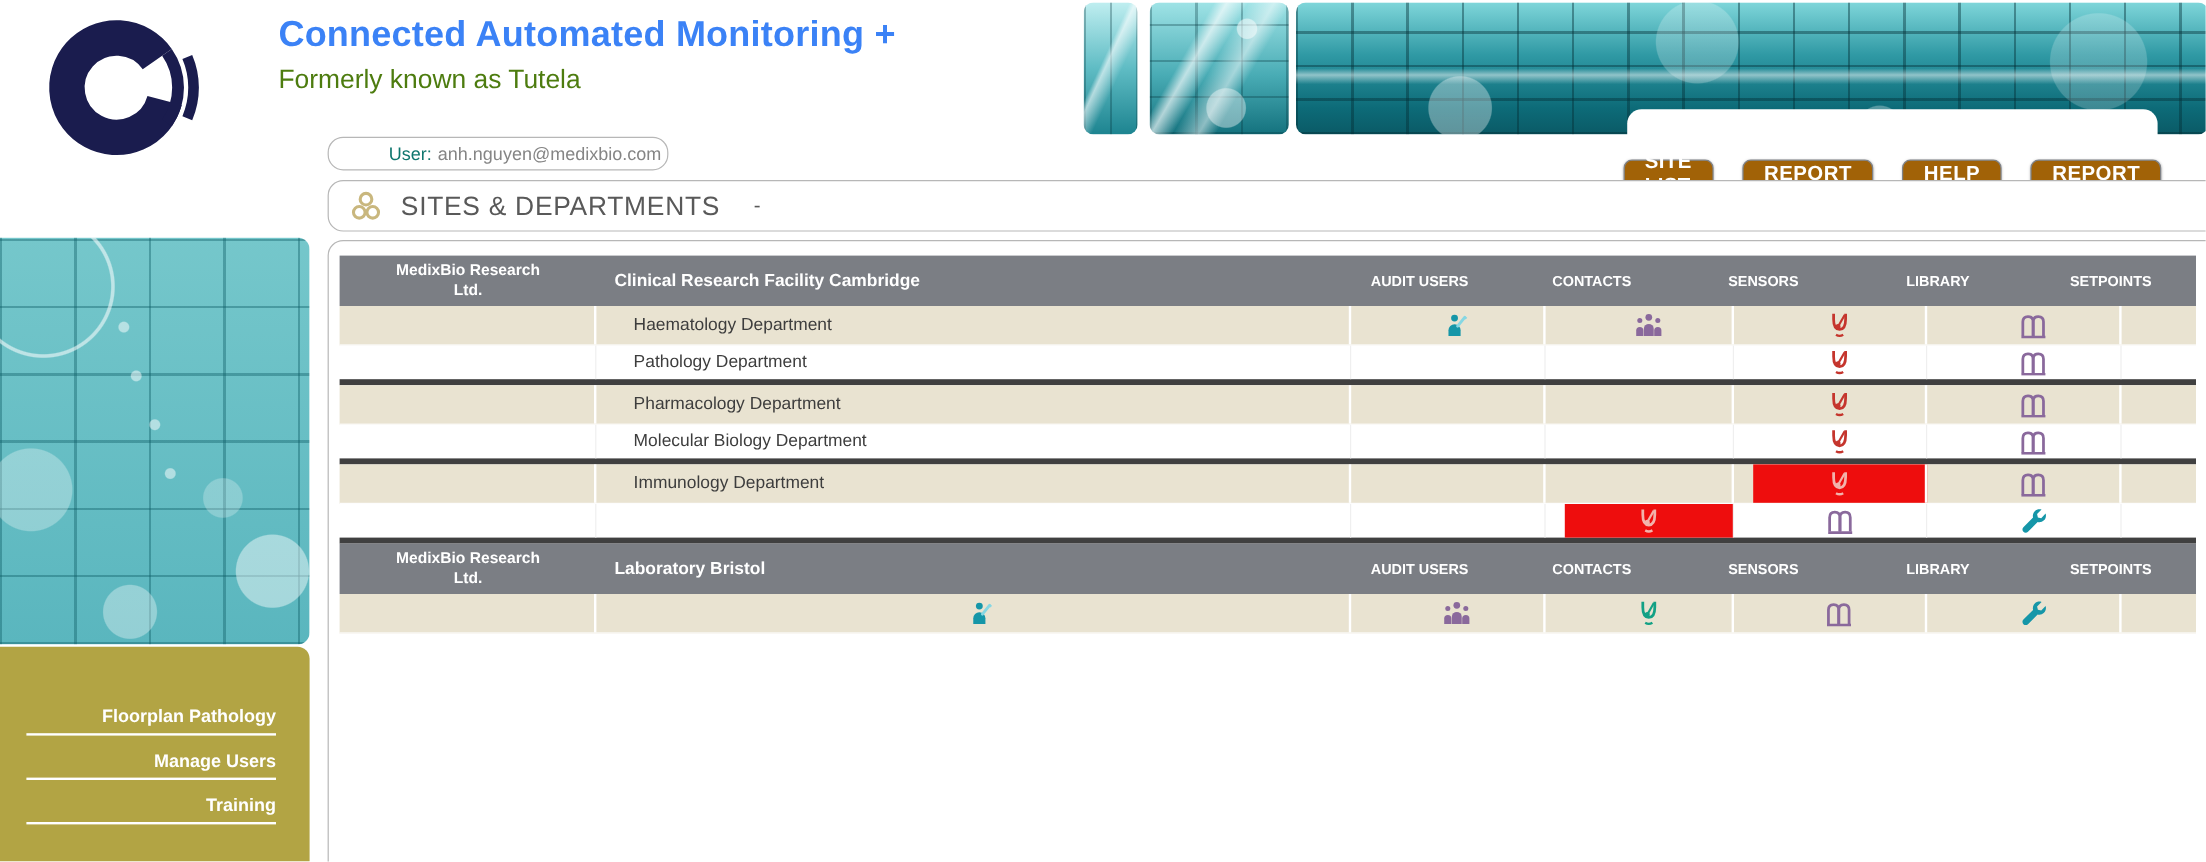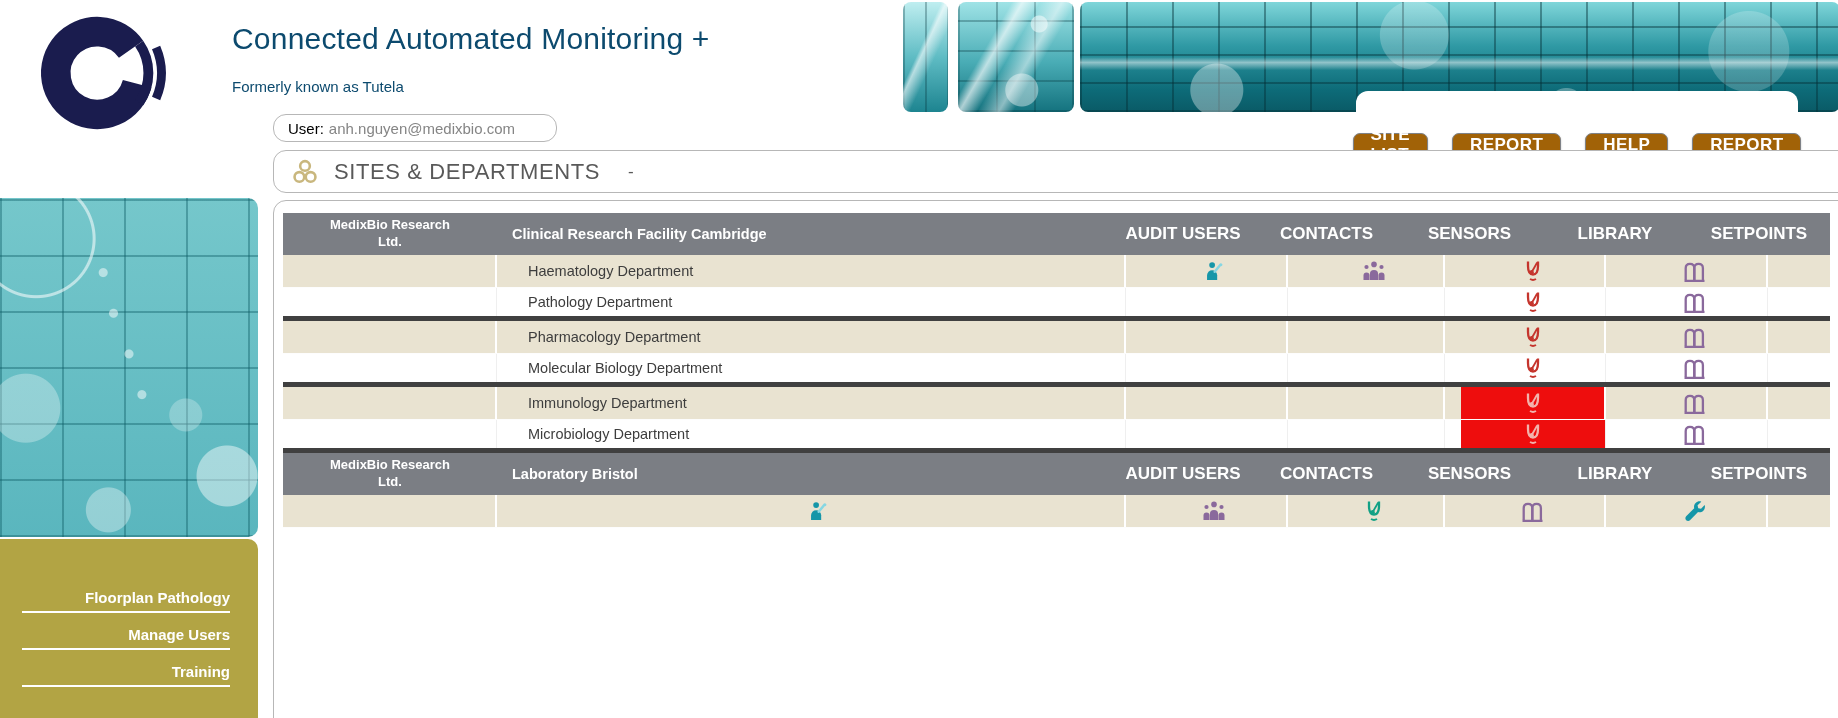--- a/index.html
+++ b/index.html
@@ -7,22 +7,22 @@
   body {
     position:relative; overflow:hidden; background:#fff;
     font-family:"Liberation Sans", sans-serif;
   }
 
   
   .logo { position:absolute; left:38px; top:4px; width:138px; height:138px; }
 
   
   .title-block { position:absolute; left:232px; top:12px; }
-  .title-block h1 { font-size:30px; font-weight:400; color:#0c4a6e; letter-spacing:.2px;margin-top:10px; }
-  .title-block .subtitle { margin-top:22px; font-size:15px; color:#0c4a6e; }
+  .title-block h1 { font-size:30px; font-weight:700; color:#3b82f6; letter-spacing:.2px; }
+  .title-block .subtitle { margin-top:7px; font-size:22px; color:#4d7c0f; }
 
   
   .banner { position:absolute; top:2px; height:110px; border-radius:8px;
     background:
       radial-gradient(circle at 30% 75%, rgba(255,255,255,.40) 0 14px, transparent 15px),
       radial-gradient(circle at 75% 30%, rgba(255,255,255,.28) 0 20px, transparent 21px),
       linear-gradient(180deg, transparent 52%, rgba(255,255,255,.45) 56%, transparent 64%),
       repeating-linear-gradient(90deg, rgba(3,50,58,.38) 0 2px, transparent 2px 45px),
       repeating-linear-gradient(0deg, rgba(3,50,58,.38) 0 2px, transparent 2px 28px),
       linear-gradient(180deg,#8adce0 0%,#38a2ac 35%,#0f707c 75%,#0b5d69 100%);
@@ -60,40 +60,40 @@
     display:flex; justify-content:center; gap:24px; padding-top:7px; }
   .nav-btn { height:24px; padding:0 17px; border:1px solid #7f8287; border-radius:7px;
     background:#a16207; color:#fff; font-weight:bold; font-size:17px; letter-spacing:.4px;
     display:flex; align-items:center; cursor:pointer;
     box-shadow:0 1px 2px rgba(0,0,0,.25);margin-top:35px; }
 
   
   .user-box { position:absolute; left:273px; top:114px; width:284px; height:28px;
     border:1px solid #b7b7b7; border-radius:13px; background:#fff;
     display:flex; align-items:center; padding-left:14px; font-size:15px; }
-  .user-box .ulabel { color:#000000; }
+  .user-box .ulabel { color:#0f766e;margin-left:36px; }
   .user-box .uemail { color:#858585; margin-left:5px; }
 
   
   .section-box { position:absolute; left:273px; top:150px; width:1580px; height:43px;
     border:1px solid #b7b7b7; border-radius:13px; background:#fff;
     display:flex; align-items:center; padding-left:17px; }
   .section-box .stitle { margin-left:15px; font-size:22px; color:#595959; letter-spacing:.6px; }
   .section-box .sdash { margin-left:28px; font-size:17px; color:#595959; cursor:pointer; }
 
   
   .main-box { position:absolute; left:273px; top:200px; width:1580px; height:560px;
     border:1px solid #b7b7b7; border-radius:13px; background:#fff; }
   .table { position:absolute; left:9px; top:12px; width:1547px; }
   .trow { display:grid; grid-template-columns:214px 613px 146px 141px 145px 146px 142px; }
   .thead { background:#7b7e84; color:#fff; min-height:42px; }
   .thead .org { font-size:13px; font-weight:bold; text-align:center; align-self:center;
     line-height:1.3; padding:0 44px; }
   .thead .site { font-size:14.5px; font-weight:bold; align-self:center; padding-left:15px; }
-  .thead .colh { font-size:17px; font-weight:bold; align-self:center; text-align:center; }
+  .thead .colh { font-size:12px; font-weight:bold; align-self:center; text-align:center; }
   .tbody { height:33px;gap:16px; }
   .row-odd  { background:#e9e3d1; border-bottom:1px solid #fdfdfd; }
   .row-even { background:#fff;    border-bottom:5px solid #404040; }
   .cell { display:flex; align-items:center; justify-content:center; }
   .row-odd  .cell { border-right:2px solid #fff; }
   .row-even .cell { border-right:1px solid #efefef; }
   .cell.dept { justify-content:flex-start; padding-left:15px; font-size:14.5px; color:#3d3d3d; }
   .cell.icon { cursor:pointer; }
   .cell.alarm { background:#ee0d0d; }
   .cell svg { display:block; }
@@ -332,21 +332,20 @@
           </svg>
         </div>
       <div class="cell icon">
           <svg width="23" height="23" viewBox="0 0 24 24">
     <path fill="#1596a8" d="M22.6 5.2 c0.7 2 0.2 4.3 -1.4 5.9 c-1.5 1.5 -3.6 2 -5.5 1.5 l-8.4 8.4 c-1.1 1.1 -2.9 1.1 -4 0 c-1.1 -1.1 -1.1 -2.9 0 -4 l8.4 -8.4 c-0.5 -1.9 0 -4 1.5 -5.5 c1.6 -1.6 3.9 -2.1 5.9 -1.4 l-3.9 3.9 l0.7 2.9 l2.9 0.7 Z"></path>
           </svg>
         </div>
     </div>
       <div class="trow tbody row-even">
       <div class="cell"></div>
-      <div class="cell dept">Microbiology Department</div>
       <div class="cell icon"></div>
       <div class="cell icon"></div>
       <div class="cell icon alarm">
           <svg width="22" height="22" viewBox="0 0 22 22">
     <path d="M6 1.5 V6 q0 8.5 5 8.5 q5 0 5-8.5 V1.5" fill="none" stroke="#f2b3ac" stroke-width="2.3"></path>
     <path d="M15.2 2.5 L9.9 11.8" stroke="#f2b3ac" stroke-width="1.8" fill="none"></path>
     <circle cx="9.7" cy="12.2" r="2.1" fill="#f2b3ac"></circle>
     <path d="M8 19 q3 1.8 6 0" stroke="#f2b3ac" stroke-width="2" fill="none"></path>
           </svg>
         </div>

